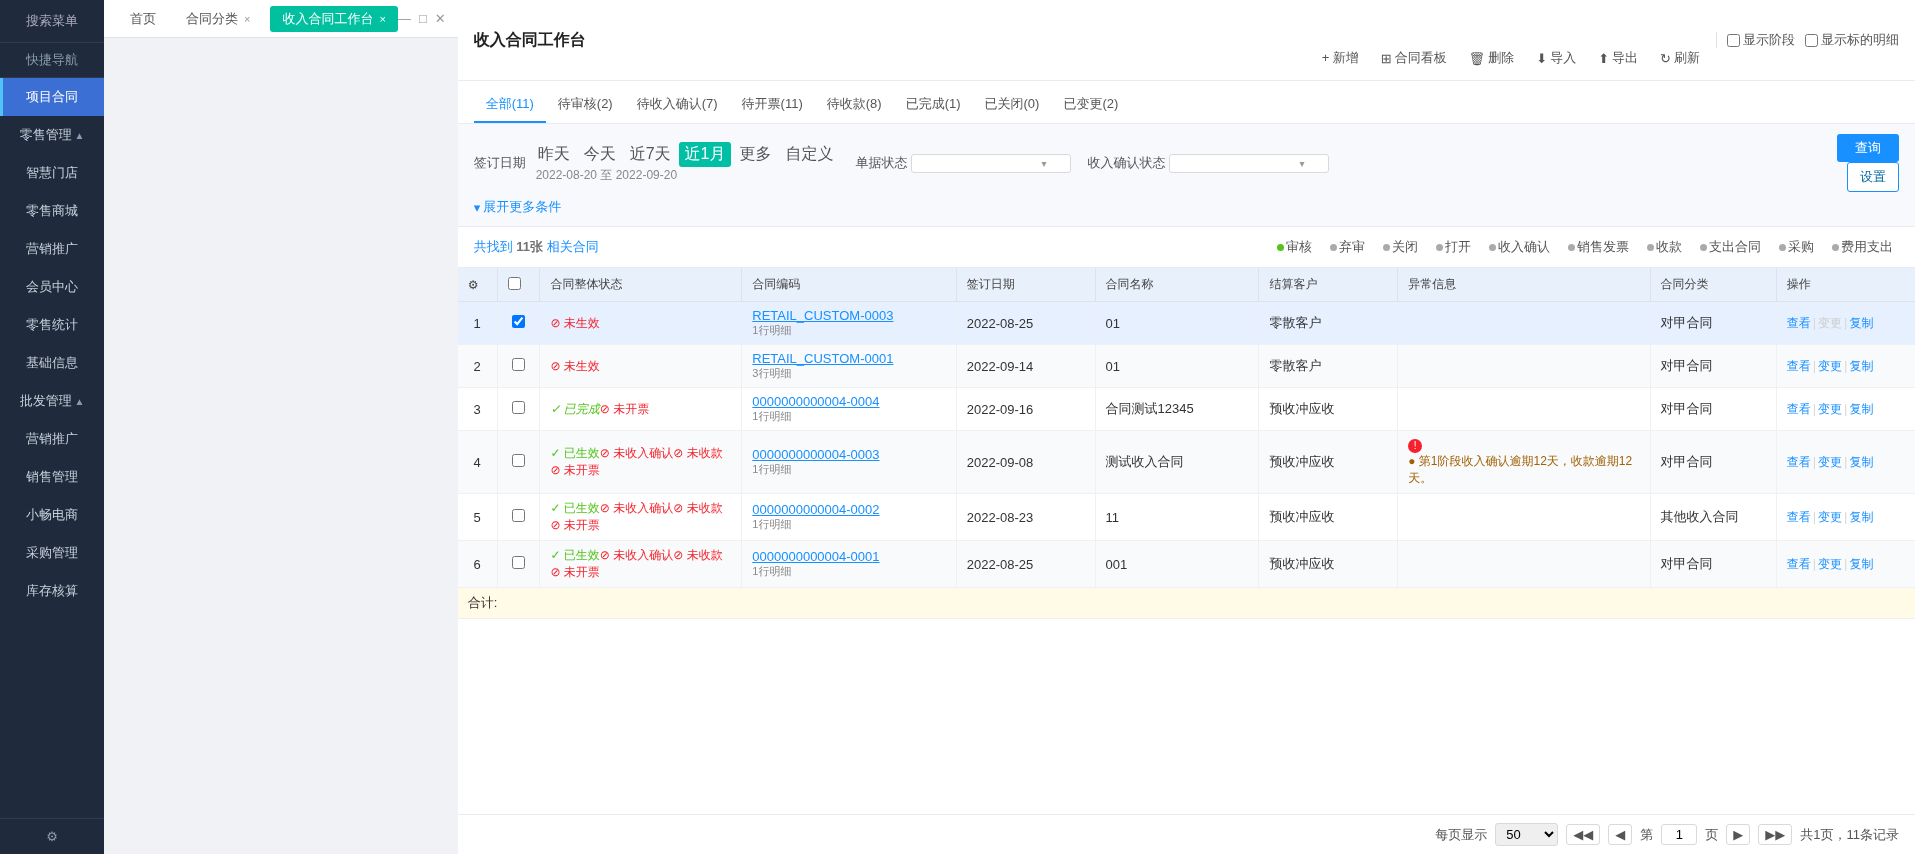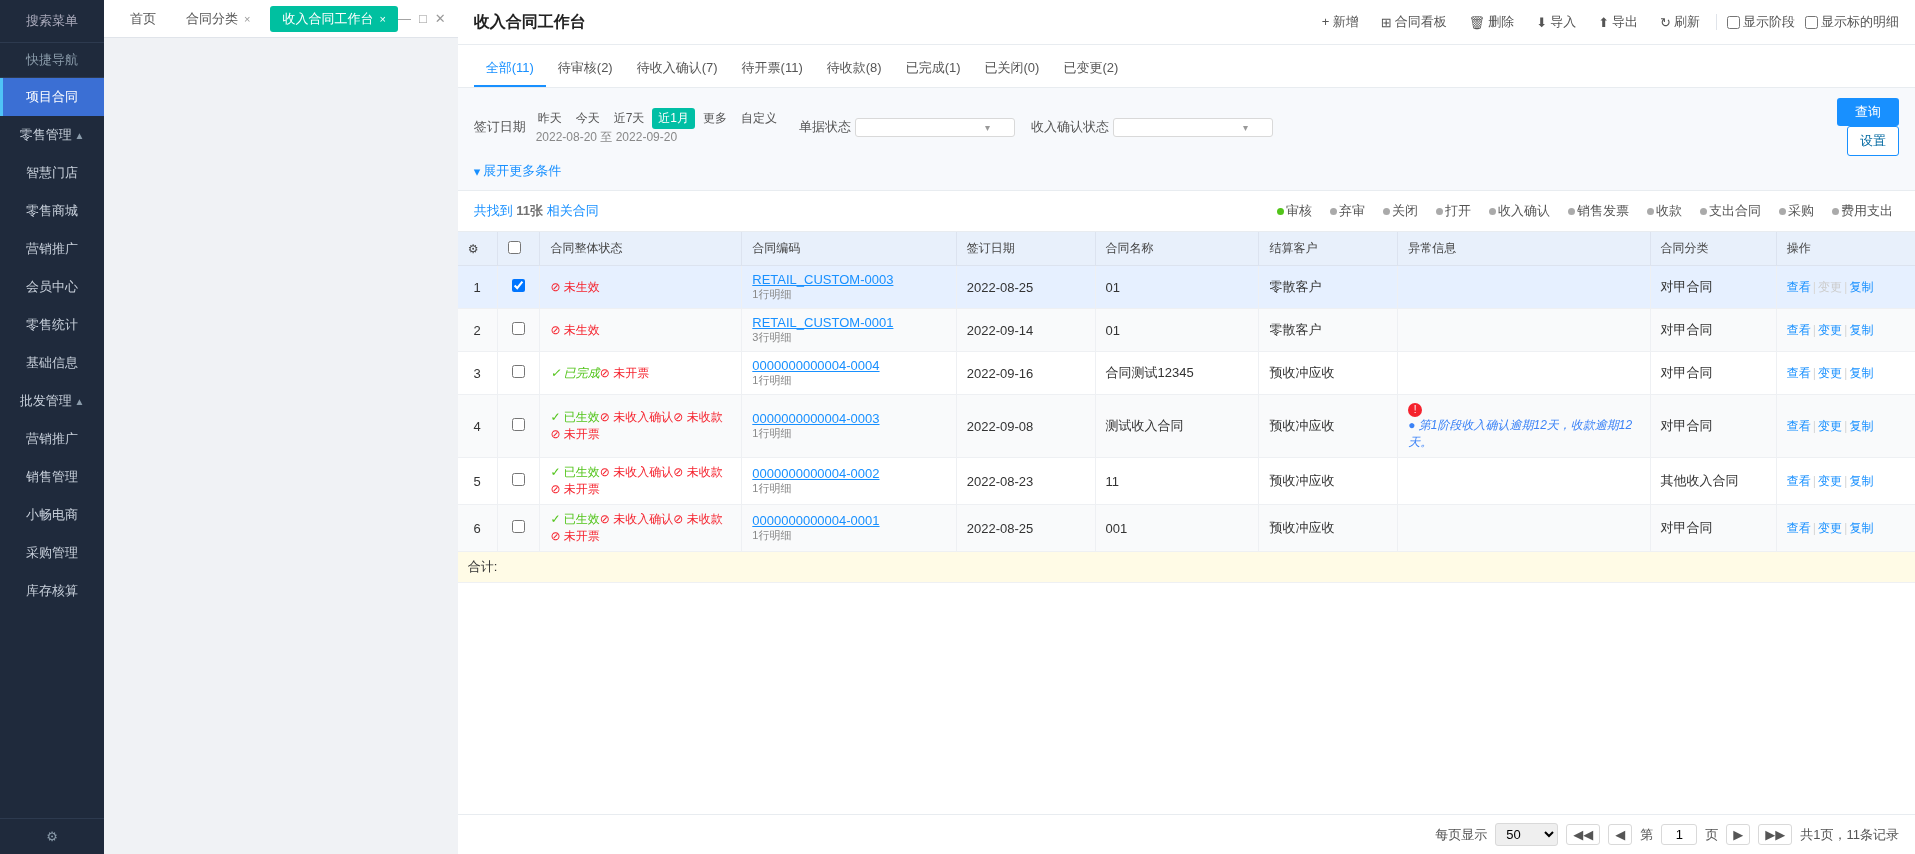--- a/index.html
+++ b/index.html
@@ -26,37 +26,37 @@
     .tab-item.active-green .close-btn { color: #fff; }
     .window-controls { margin-left: auto; display: flex; gap: 8px; color: #999; cursor: pointer; font-size: 14px; }
 
     
     .page-content { flex: 1; overflow: hidden; display: flex; flex-direction: column; padding: 0; }
 
     
     .page-header { background: #fff; padding: 10px 16px; display: flex; align-items: center; justify-content: space-between; border-bottom: 1px solid #e8ecf0; flex-shrink: 0; }
     .page-title { font-size: 16px; font-weight: bold; color: #222; }
     .toolbar { display: flex; align-items: center; gap: 10px; }
-    .toolbar-btn { display: flex; align-items: center; gap: 3px; color: #555; font-size: 13px; cursor: pointer; padding: 3px 6px; border-radius: 3px; }
+    .toolbar-btn { display: flex; align-items: center; gap: 3px; color: #555; font-size: 13px; cursor: pointer; padding: 3px 6px; border-radius: 3px; margin-top: 36px; }
     .toolbar-divider { width: 1px; height: 16px; background: #e0e4ea; }
     .checkbox-label { display: flex; align-items: center; gap: 3px; color: #555; font-size: 12px; cursor: pointer; }
 
     
     .filter-tabs { background: #fff; padding: 8px 16px 0; border-bottom: 1px solid #e8ecf0; flex-shrink: 0; }
     .filter-tab-list { display: flex; gap: 0; }
     .filter-tab { padding: 6px 12px 8px; font-size: 13px; color: #555; cursor: pointer; border-bottom: 2px solid transparent; }
     .filter-tab.active { color: #1890ff; border-bottom: 2px solid #1890ff; }
 
     
     .search-area { background: #f7f9fc; padding: 10px 16px; border-bottom: 1px solid #e8ecf0; flex-shrink: 0; }
     .search-row { display: flex; align-items: center; gap: 16px; flex-wrap: wrap; }
     .search-field { display: flex; align-items: center; gap: 6px; }
     .search-label { color: #555; font-size: 13px; white-space: nowrap; }
     .date-shortcuts { display: flex; gap: 4px; align-items: center; }
-    .date-btn { padding: 2px 6px; font-size: 12px; color: #555; cursor: pointer; border-radius: 3px; }
+    .date-btn { padding: 2px 6px; font-size: 16px; color: #555; cursor: pointer; border-radius: 3px; }
     .date-btn.active { background: #00bfa5; color: #fff; border-radius: 3px; }
     .date-range-text { font-size: 12px; color: #888; margin-left: 4px; }
     .select-field { display: flex; align-items: center; gap: 4px; }
     .fake-select { border: 1px solid #d9d9d9; border-radius: 3px; padding: 3px 24px 3px 8px; font-size: 13px; color: #555; background: #fff; min-width: 160px; cursor: pointer; position: relative; display: flex; align-items: center; justify-content: space-between; }
     .fake-select .chevron { font-size: 10px; color: #999; }
     .expand-btn { display: flex; align-items: center; gap: 3px; color: #1890ff; font-size: 13px; cursor: pointer; margin: 0 auto; }
     .query-btn { background: #1890ff; color: #fff; padding: 5px 18px; border-radius: 3px; font-size: 13px; cursor: pointer; border: none; }
     .settings-btn { color: #0369a1; border: 1px solid #1890ff; padding: 5px 12px; border-radius: 3px; font-size: 13px; cursor: pointer; background: #fff; }
     .search-actions { display: flex; flex-direction: column; gap: 0; align-items: flex-end; margin-left: auto; }
 
@@ -78,21 +78,21 @@
     th:last-child { border-right: none; }
     td { padding: 6px 10px; border-bottom: 1px solid #eef0f3; border-right: 1px solid #eef0f3; color: #333; vertical-align: middle; }
     td:last-child { border-right: none; }
     tr.selected { background: #e6f0ff; }
     tr.striped { background: #f9fafb; }
     .link-text { color: #1890ff; text-decoration: underline; cursor: pointer; }
     .sub-text { font-size: 11px; color: #888; }
     .status-tag { display: inline-flex; align-items: center; gap: 2px; font-size: 12px; }
     .op-btn { color: #1890ff; cursor: pointer; font-size: 12px; }
     .op-sep { color: #d9d9d9; margin: 0 2px; }
-    .error-msg { color: #3b82f6; font-size: 12px; display: flex; align-items: flex-start; gap: 2px; font-style: italic; }
+    .error-msg { color: #a16207; font-size: 12px; display: flex; align-items: flex-start; gap: 2px; }
     .footer-row { background: #fffbe6; }
 
     
     .pagination { background: #fff; padding: 8px 16px; display: flex; align-items: center; justify-content: flex-end; border-top: 1px solid #e8ecf0; gap: 8px; flex-shrink: 0; }
     .pagination-label { font-size: 13px; color: #555; }
     .page-size-select { border: 1px solid #d9d9d9; border-radius: 3px; padding: 2px 20px 2px 6px; font-size: 13px; cursor: pointer; }
     .page-nav-btn { border: 1px solid #d9d9d9; border-radius: 3px; padding: 2px 6px; background: #fff; cursor: pointer; font-size: 13px; color: #555; }
     .page-input { border: 1px solid #d9d9d9; border-radius: 3px; padding: 2px 4px; width: 36px; text-align: center; font-size: 13px; }
     .total-text { font-size: 13px; color: #555; }
   </style>

